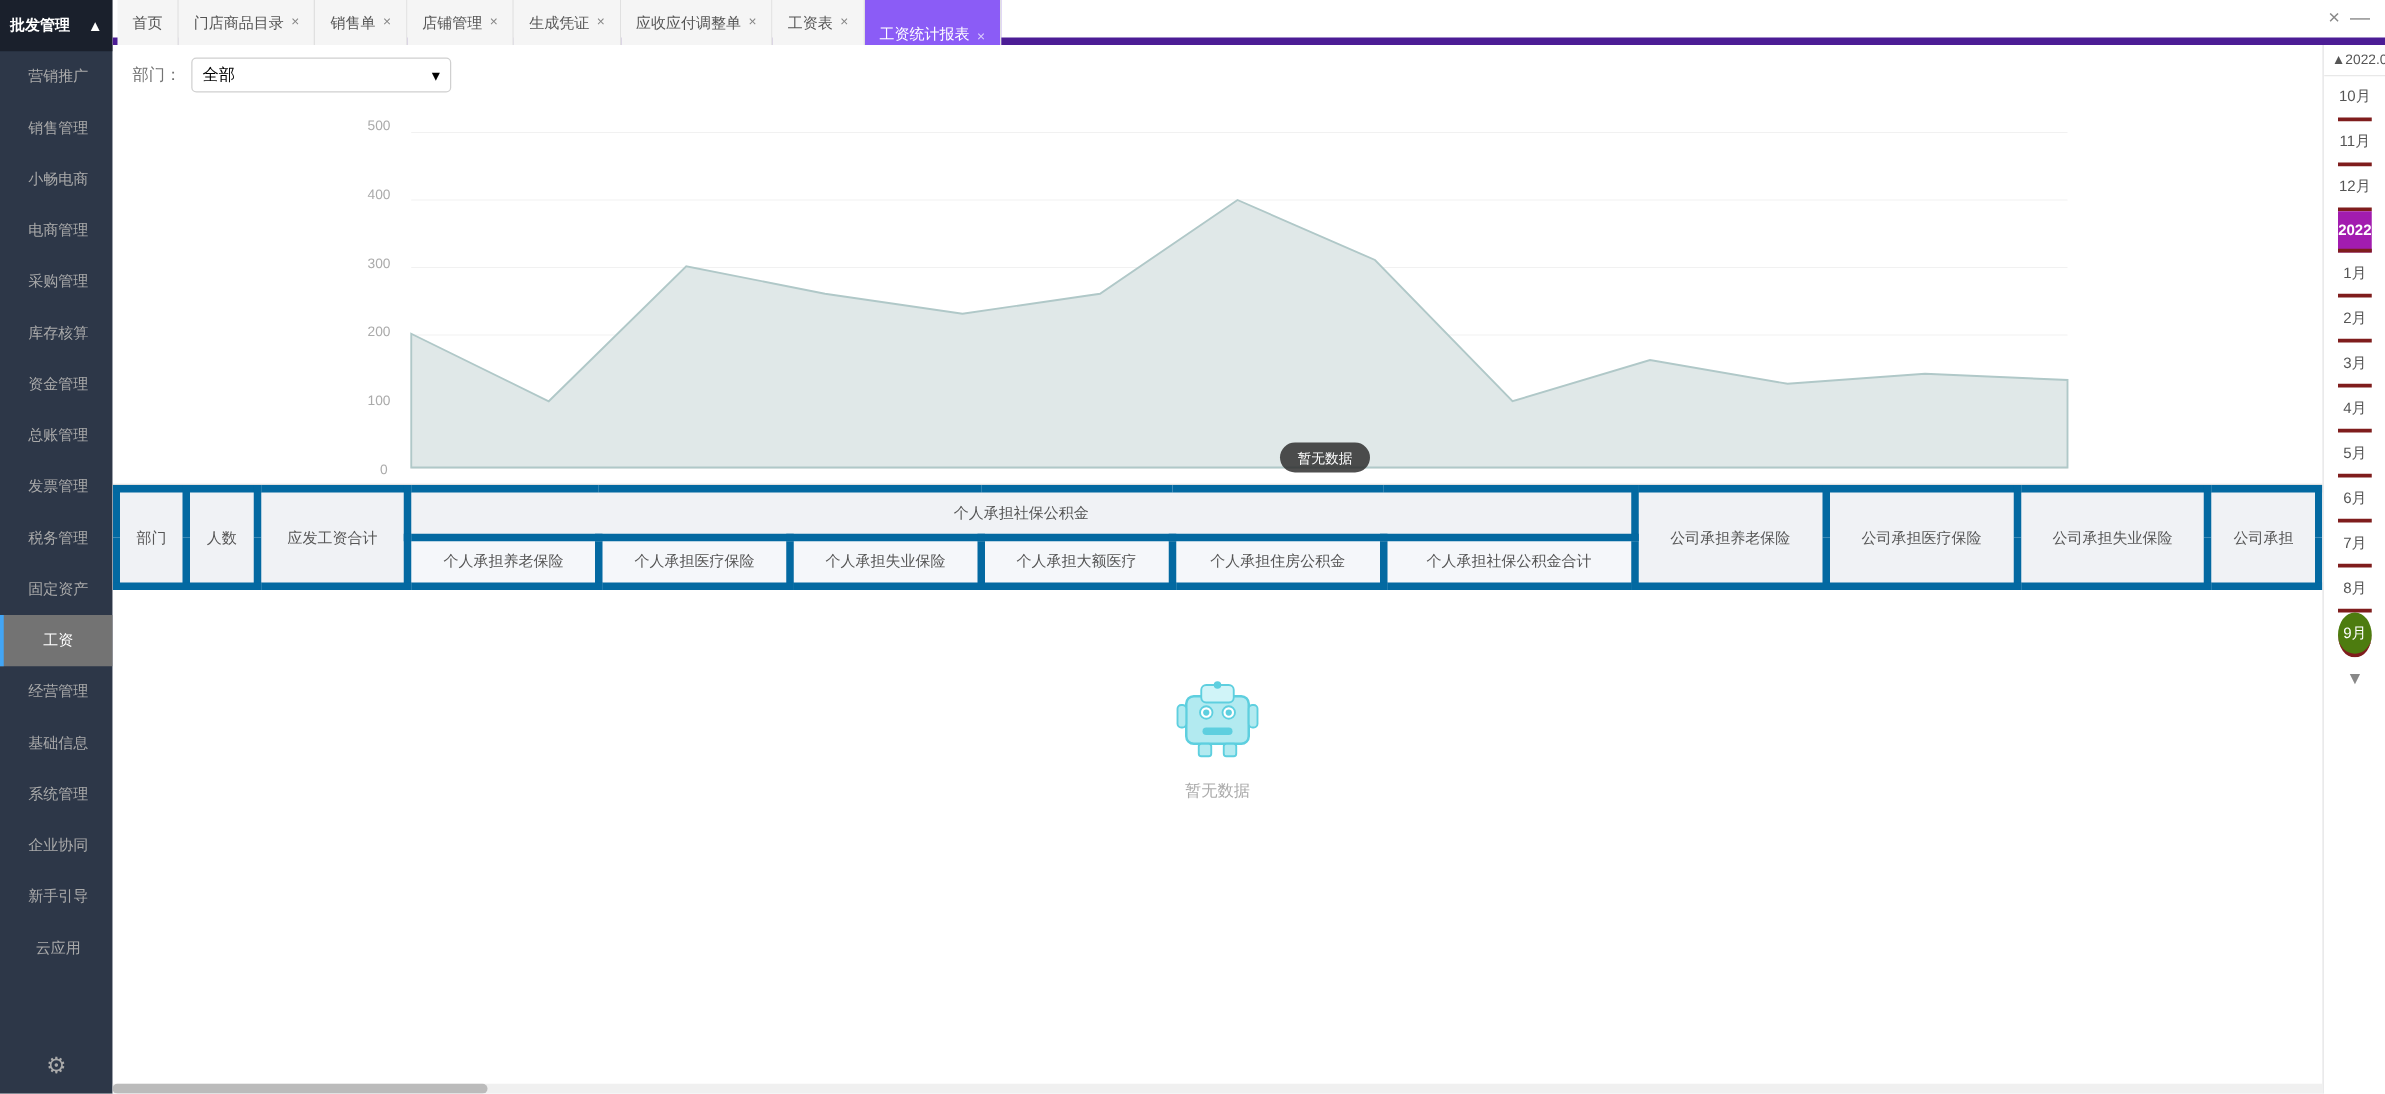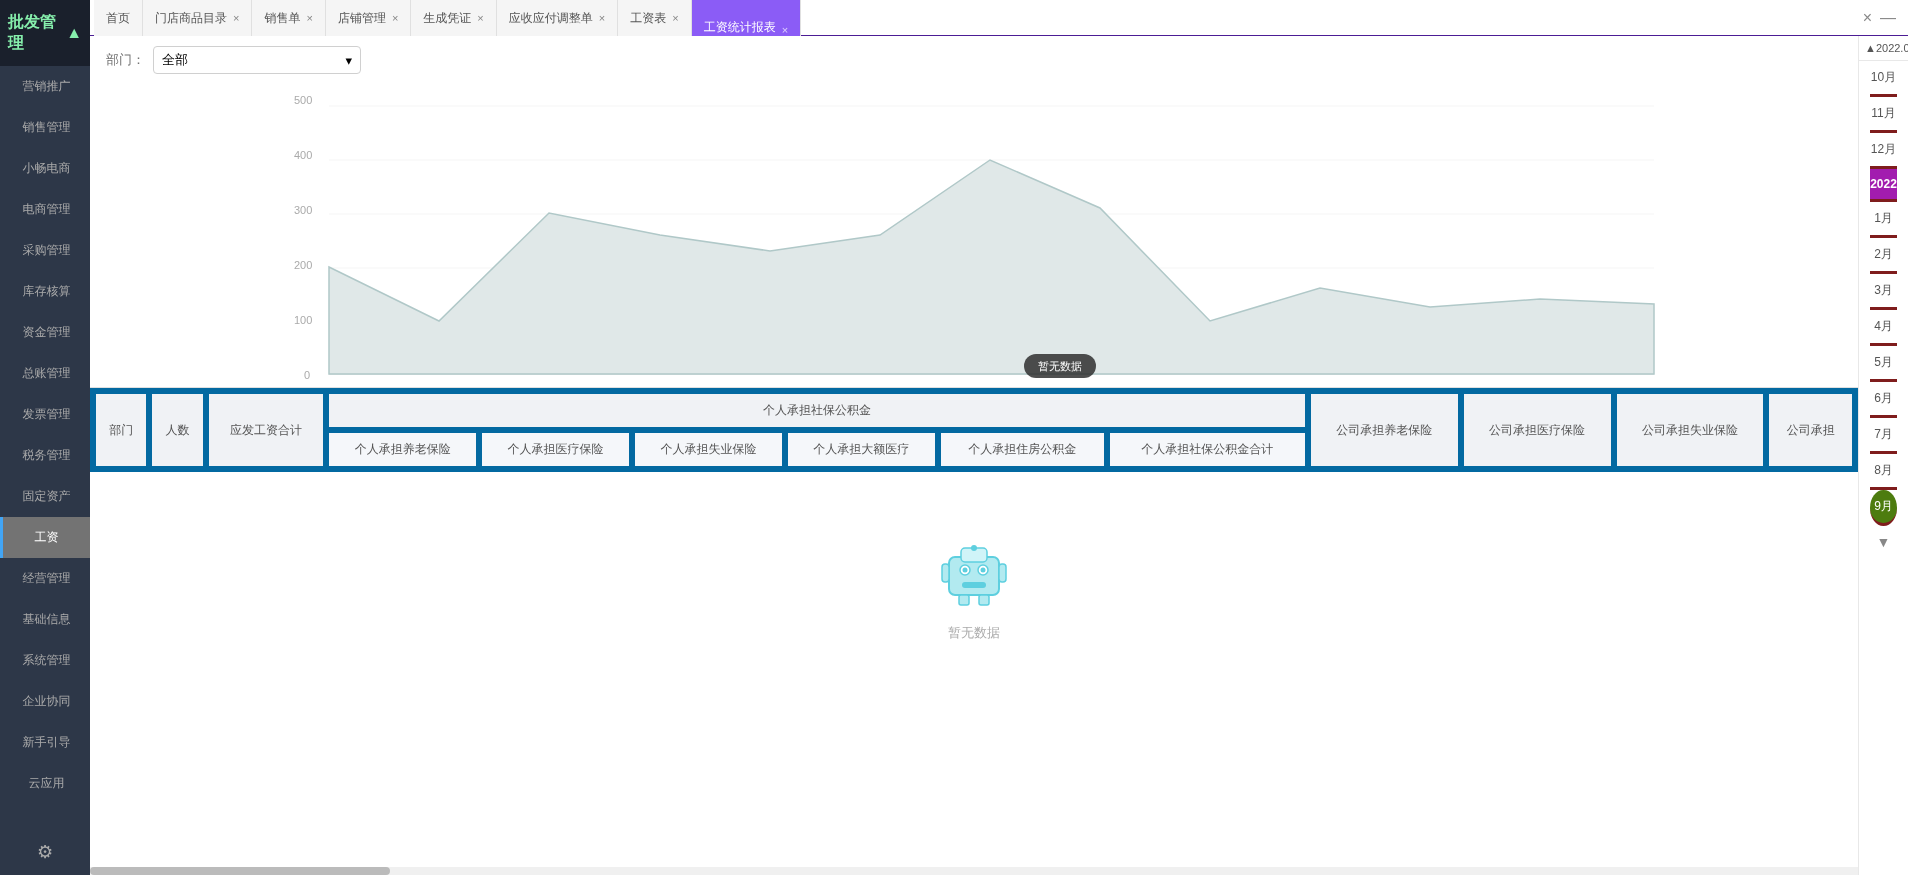--- a/index.html
+++ b/index.html
@@ -10,23 +10,23 @@
       width: 90px;
       background: #2d3748;
       display: flex;
       flex-direction: column;
       color: #ccc;
       flex-shrink: 0;
       height: 100%;
     }
     #sidebar-header {
       background: #1a202c;
-      color: #86efac;
+      color: #ffffff;
       padding: 12px 8px;
-      font-size: 16px;
+      font-size: 12px;
       font-weight: bold;
       display: flex;
       align-items: center;
       justify-content: space-between;
       cursor: pointer;
     }
     .sidebar-item {
       padding: 12px 8px;
       text-align: center;
       cursor: pointer;
@@ -50,21 +50,21 @@
       display: flex;
       flex-direction: column;
       overflow: hidden;
     }
 
     
     #tab-bar {
       background: #fff;
       display: flex;
       align-items: center;
-      border-bottom: 1px solid #4c1d95;
+      border-bottom: 6px solid #4c1d95;
       flex-shrink: 0;
       height: 36px;
       padding-left: 4px;
     }
     .tab {
       display: flex;
       align-items: center;
       padding: 0 12px;
       height: 36px;
       font-size: 12px;

